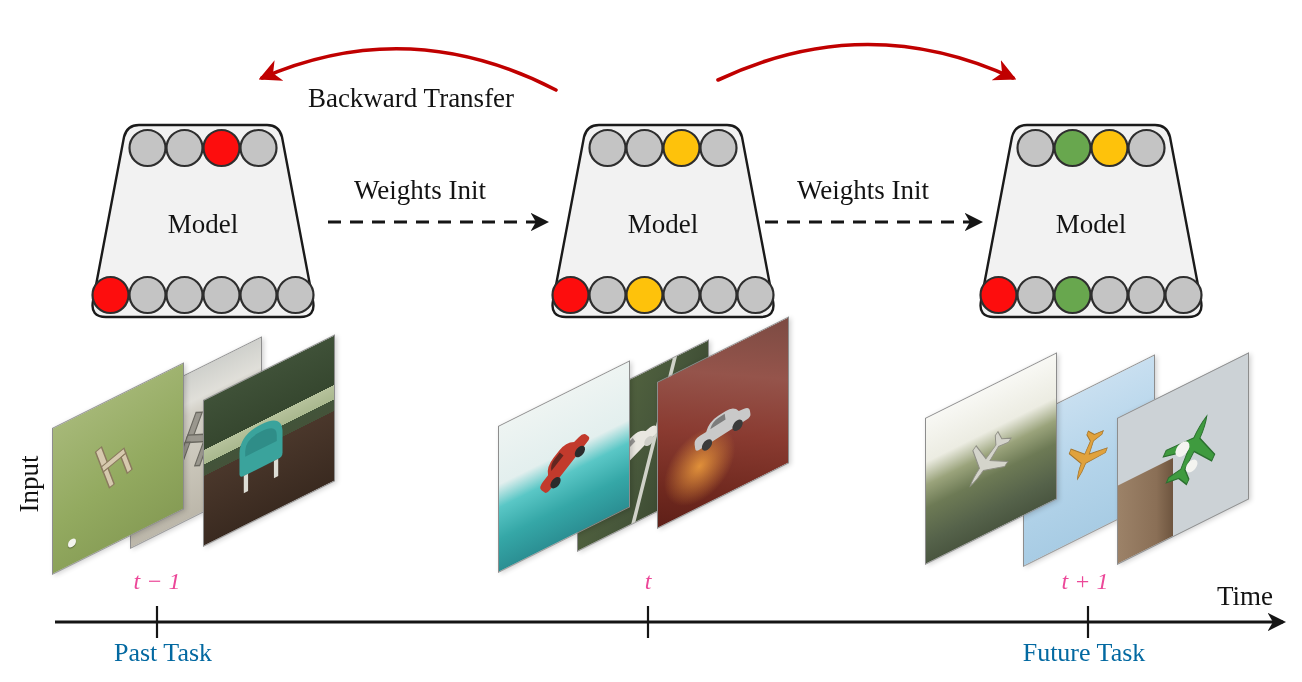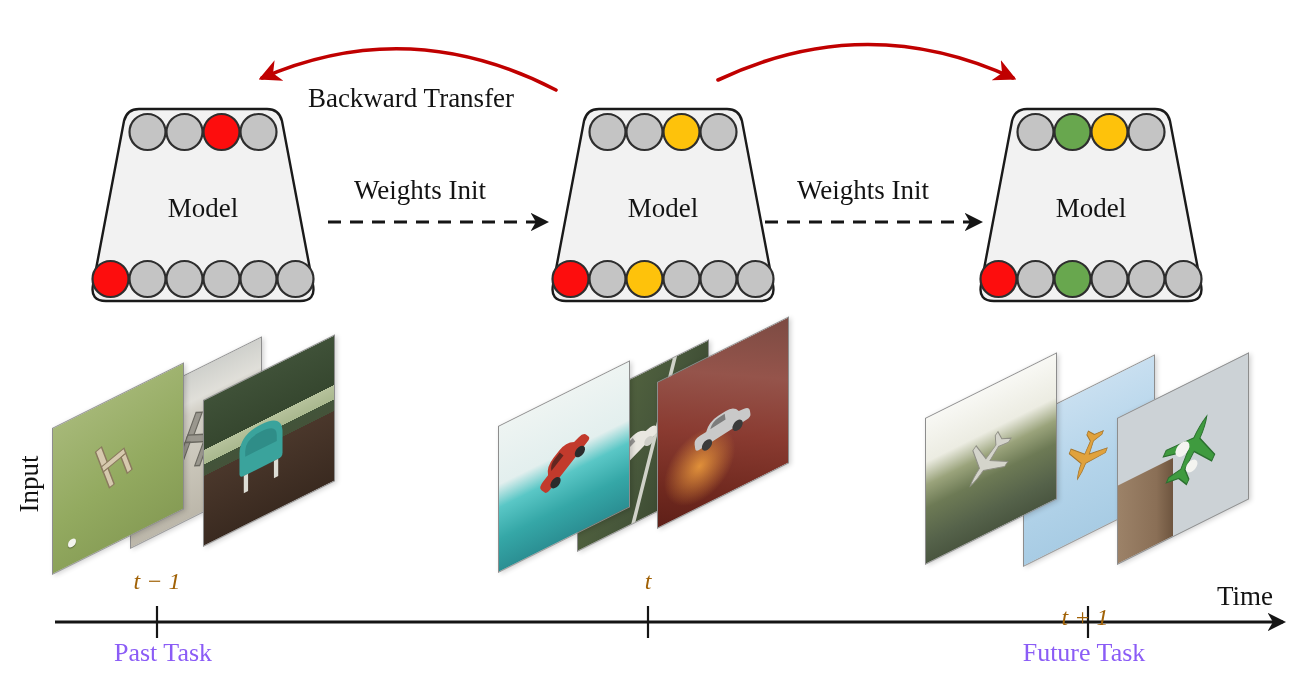--- a/index.html
+++ b/index.html
@@ -1,25 +1,25 @@
 <!DOCTYPE html>
 <html><head>
 <meta charset="utf-8">
 <style>
   html,body{margin:0;padding:0;background:#fff;}
   .canvas{position:relative;width:1302px;height:682px;background:#ffffff;overflow:hidden;
           font-family:"Liberation Serif",serif;color:#131313;}
   .lbl{position:absolute;text-align:center;font-size:27px;color:#131313;line-height:1.1;}
-  .tlabel{position:absolute;text-align:center;font-size:24px;font-style:italic;color:#a16207;}
-  .task{position:absolute;text-align:center;font-size:26px;color:#8b5cf6;}
+  .tlabel{position:absolute;text-align:center;font-size:24px;font-style:italic;color:#ec4899;}
+  .task{position:absolute;text-align:center;font-size:26px;color:#0369a1;}
   .input-lbl{position:absolute;left:-24px;top:470px;width:104px;height:28px;text-align:center;
              font-size:27px;transform:rotate(-90deg);}
   .overlay{position:absolute;left:0;top:0;pointer-events:none;}
   
-  .model{position:absolute;top:105px;width:240px;height:200px;}
+  .model{position:absolute;top:121px;width:240px;height:200px;}
   .trap{stroke:#1a1a1a;stroke-width:2.4;}
   .node{stroke:#2e2e2e;stroke-width:2.2;}
   .model-label{font-size:27px;fill:#131313;text-anchor:middle;font-family:"Liberation Serif",serif;}
   
   .frame{position:absolute;width:130px;height:145px;transform:skewY(-26.5deg);transform-origin:0 0;
          border:1px solid #8d8d8d;box-shadow:2px 2px 5px rgba(0,0,0,.18);overflow:hidden;}
   .glyph{position:absolute;}
   .f-grass{background:linear-gradient(165deg,#a6b878 0%,#93aa60 55%,#869c55 100%);}
   .f-pave{background:linear-gradient(180deg,#cfd0cc 0%,#e0dfd9 20%,#d4d1c8 28%,#cac6ba 62%,#bcb7aa 100%);}
   .f-deck{background:linear-gradient(180deg,#3f5138 0%,#36472f 34%,#b6c29c 34%,#a9b88e 44%,#42543a 44%,#445239 52%,#4a372b 52%,#3a2a20 100%);}
@@ -199,20 +199,20 @@
     <div class="bldg"></div>
     <svg class="glyph" width="70" height="70" viewBox="0 0 60 60" style="left:38px;top:34px;transform:rotate(30deg);">
       <path d="M30 3 C32 8 33 14 33 20 L54 31 L54 36 L33 30 L32 44 L40 51 L40 55 L30 51 L20 55 L20 51 L28 44 L27 30 L6 36 L6 31 L27 20 C27 14 28 8 30 3 Z" fill="#3f9b3f" stroke="#2c7030" stroke-width="1"></path>
       <circle cx="21" cy="29" r="6" fill="#f4f4f0"></circle>
       <circle cx="37" cy="41" r="5" fill="#f4f4f0"></circle>
     </svg>
   </div>
 
   <div class="tlabel" style="left:97px;top:568px;width:120px;">t − 1</div>
   <div class="tlabel" style="left:588px;top:568px;width:120px;">t</div>
-  <div class="tlabel" style="left:1025px;top:568px;width:120px;margin-top:36px;">t + 1</div>
+  <div class="tlabel" style="left:1025px;top:568px;width:120px;">t + 1</div>
 
   <div class="task" style="left:63px;top:638px;width:200px;">Past Task</div>
   <div class="task" style="left:984px;top:638px;width:200px;">Future Task</div>
 
   <div class="lbl" style="left:1165px;top:582px;width:160px;">Time</div>
 
 </div>
 
 </body></html>

